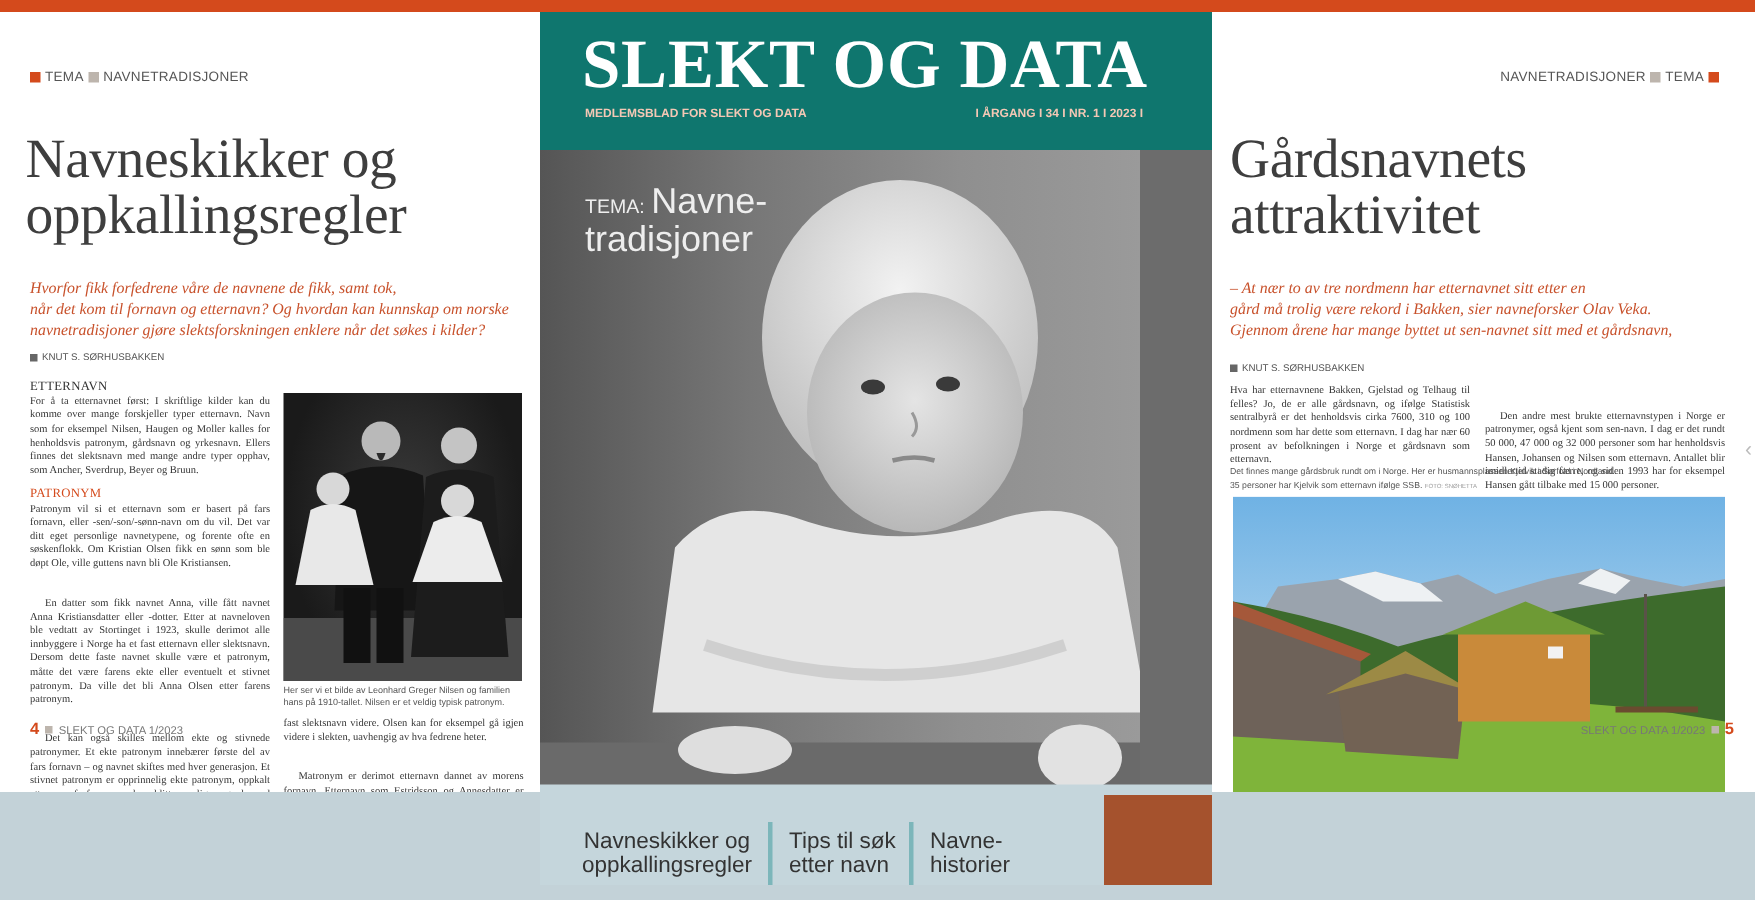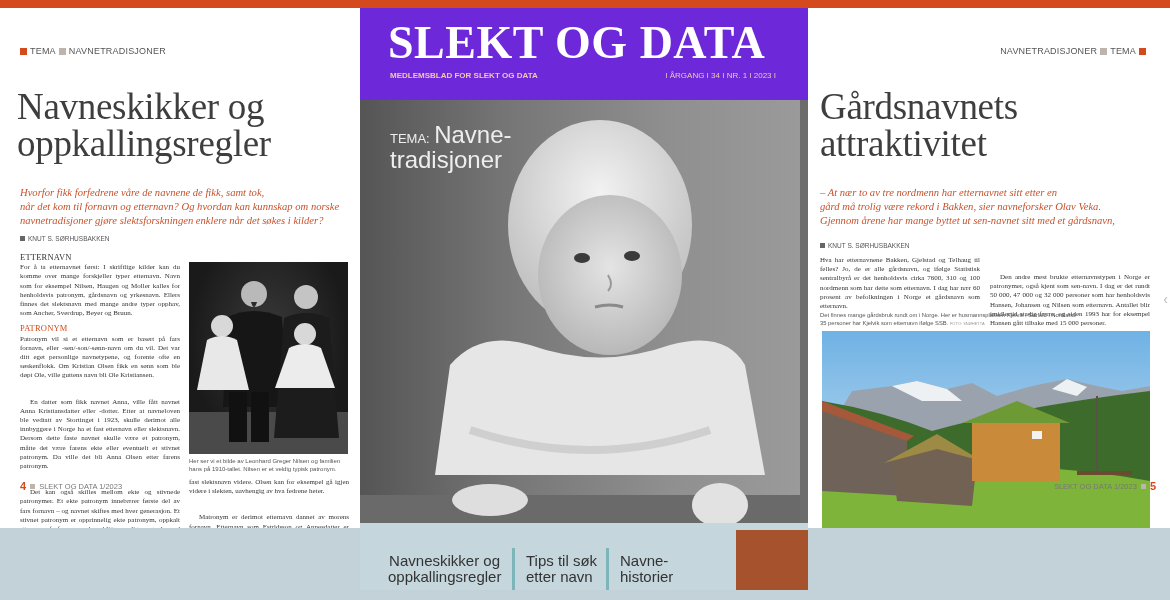--- a/index.html
+++ b/index.html
@@ -29,25 +29,25 @@
   .body-col p { margin: 0; }
   .body-col p.indent { text-indent: 10px; margin-top: 17px; }
 
   .photo-family { position: absolute; left: 189px; top: 254px; width: 159px; height: 192px; background: radial-gradient(ellipse at 50% 40%, #3a3a3a 0%, #1a1a1a 70%); overflow: hidden; }
   .caption { position: absolute; font-size: 6px; line-height: 8px; color: #555; }
 
   .footer { position: absolute; bottom: 36px; font-size: 7.5px; color: #777; display: flex; align-items: center; gap: 4px; }
   .footer .pnum { color: #d44a1c; font-size: 11px; font-weight: bold; }
 
   
-  .masthead { position: absolute; left: 0; top: 0; width: 448px; height: 92px; background: #6d28d9; }
+  .masthead { position: absolute; left: 0; top: 0; width: 448px; height: 92px; background: #0f766e; }
   .mast-title { position: absolute; left: 28px; top: 12px; font-family: "Liberation Serif", serif; font-weight: bold; font-size: 46px; color: #fff; letter-spacing: 0.5px; line-height: 46px; }
   .mast-sub { position: absolute; left: 30px; top: 63px; font-size: 8px; font-weight: bold; color: #f4c8b5; }
-  .mast-issue { position: absolute; right: 32px; top: 63px; font-size: 8px; font-weight: normal; color: #f4c8b5; }
-  .cover-photo { position: absolute; left: 0; top: 92px; width: 440px; height: 430px; background: linear-gradient(90deg, #555 0%, #777 35%, #8f8f8f 70%, #9a9a9a 100%); overflow: hidden; }
+  .mast-issue { position: absolute; right: 46px; top: 63px; font-size: 8px; font-weight: bold; color: #f4c8b5; }
+  .cover-photo { position: absolute; left: 0; top: 92px; width: 400px; height: 430px; background: linear-gradient(90deg, #555 0%, #777 35%, #8f8f8f 70%, #9a9a9a 100%); overflow: hidden; }
   .tema-label { position: absolute; left: 30px; top: 22px; color: #eee; }
   .tema-small { font-size: 13px; }
   .tema-big { font-size: 24px; line-height: 25px; }
   .cover-bottom { position: absolute; left: 0; top: 515px; width: 448px; height: 67px; background: #c5d6dc; }
   .cover-orange { position: absolute; left: 376px; top: 522px; width: 72px; height: 60px; background: #a5522d; }
   .teaser { position: absolute; top: 545px; font-size: 15px; line-height: 16px; color: #333; }
   .teaser-bar { position: absolute; top: 540px; width: 3px; height: 43px; background: #7cb6ba; }
 
   .photo-farm { position: absolute; left: 14px; top: 323px; width: 328px; height: 197px; overflow: hidden; }
 

